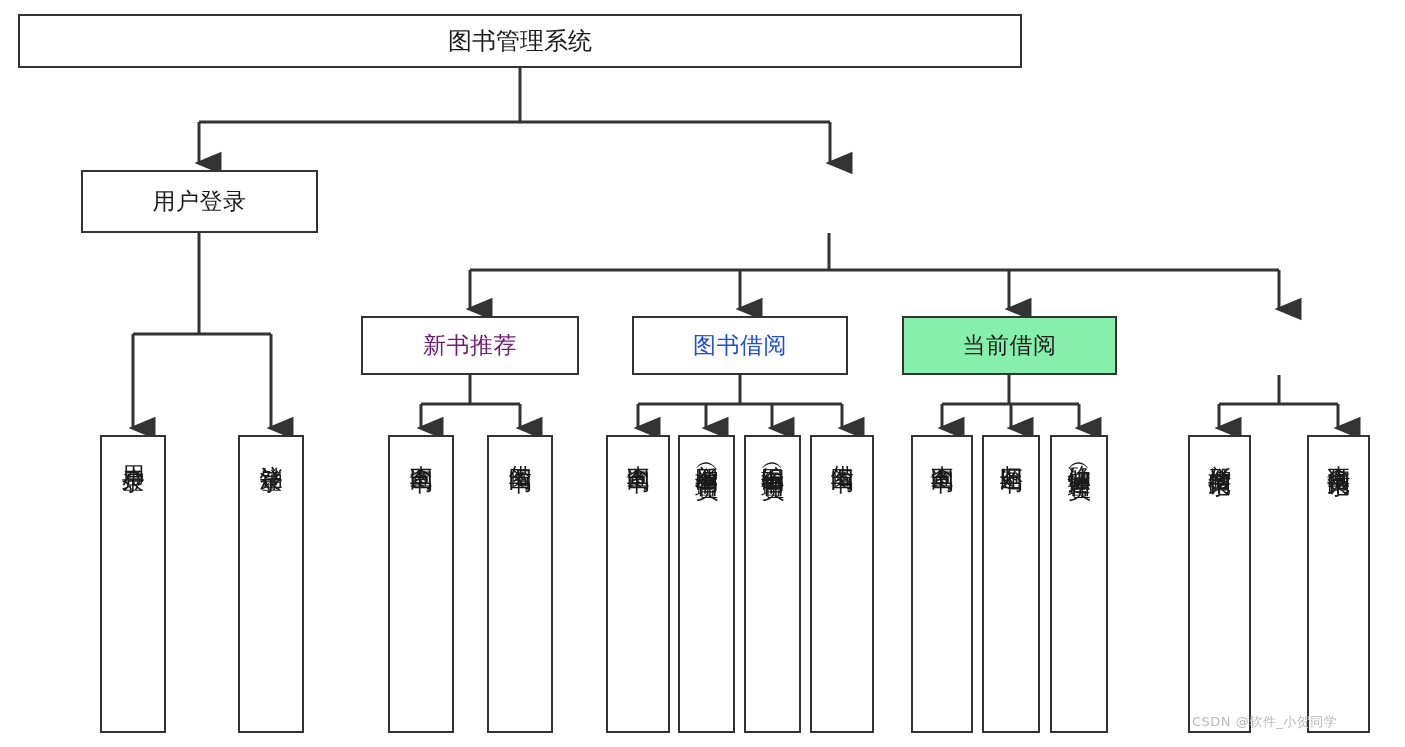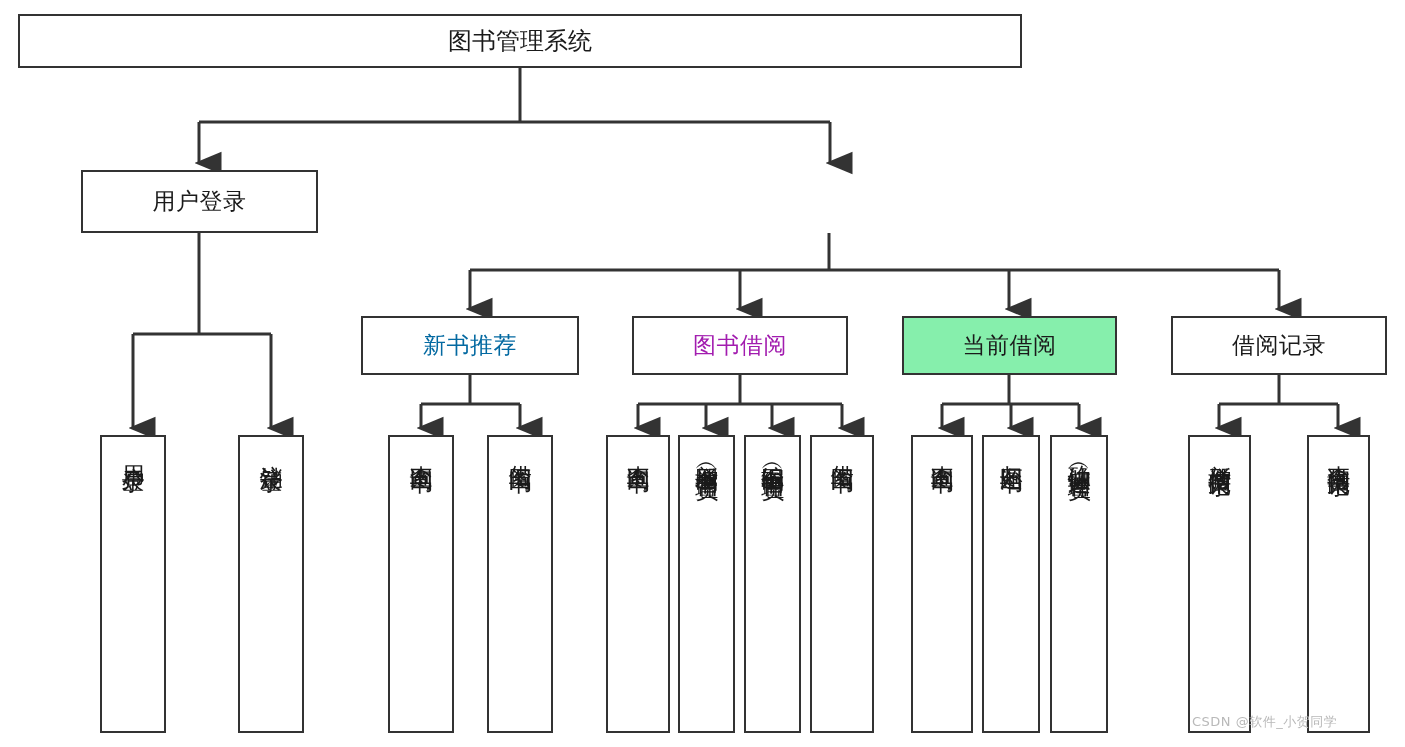--- a/index.html
+++ b/index.html
@@ -125,31 +125,28 @@
   </svg>
 
   <div class="node root" style="left: 18px; top: 14px; width: 1004px; height: 54px; border-color: rgb(51, 51, 51); background: rgb(255, 255, 255); color: rgb(26, 26, 26);">
     <span>图书管理系统</span>
   </div>
 
   <div class="node h" style="left: 81px; top: 170px; width: 237px; height: 63px; border-color: rgb(51, 51, 51); background: rgb(255, 255, 255); color: rgb(26, 26, 26);">
     <span>用户登录</span>
   </div>
 
-  <div class="node h" style="left: 361px; top: 316px; width: 218px; height: 59px; border-color: rgb(51, 51, 51); background: rgb(255, 255, 255); color: #0369a1;">
+  <div class="node h" style="left: 361px; top: 316px; width: 218px; height: 59px; border-color: rgb(51, 51, 51); background: rgb(255, 255, 255); color: #701a75;">
     <span>新书推荐</span>
   </div>
-  <div class="node h" style="left: 632px; top: 316px; width: 216px; height: 59px; border-color: rgb(51, 51, 51); background: rgb(255, 255, 255); color: #a21caf;">
+  <div class="node h" style="left: 632px; top: 316px; width: 216px; height: 59px; border-color: rgb(51, 51, 51); background: rgb(255, 255, 255); color: #1d4ed8;">
     <span>图书借阅</span>
   </div>
   <div class="node h" style="left: 902px; top: 316px; width: 215px; height: 59px; border-color: rgb(51, 51, 51); background: #86efac; color: rgb(26, 26, 26);">
     <span>当前借阅</span>
-  </div>
-  <div class="node h" style="left: 1171px; top: 316px; width: 216px; height: 59px; border-color: rgb(51, 51, 51); background: rgb(255, 255, 255); color: rgb(26, 26, 26);">
-    <span>借阅记录</span>
   </div>
 
   <div class="node leaf" style="left: 100px; top: 435px; width: 66px; height: 298px; border-color: rgb(51, 51, 51); background: rgb(255, 255, 255); color: rgb(26, 26, 26);">
     <span class="vtext">用户登录</span>
   </div>
   <div class="node leaf" style="left: 238px; top: 435px; width: 66px; height: 298px; border-color: rgb(51, 51, 51); background: rgb(255, 255, 255); color: rgb(26, 26, 26);">
     <span class="vtext">注销登录</span>
   </div>
   <div class="node leaf" style="left: 388px; top: 435px; width: 66px; height: 298px; border-color: rgb(51, 51, 51); background: rgb(255, 255, 255); color: rgb(26, 26, 26);">
     <span class="vtext">查询图书</span>

